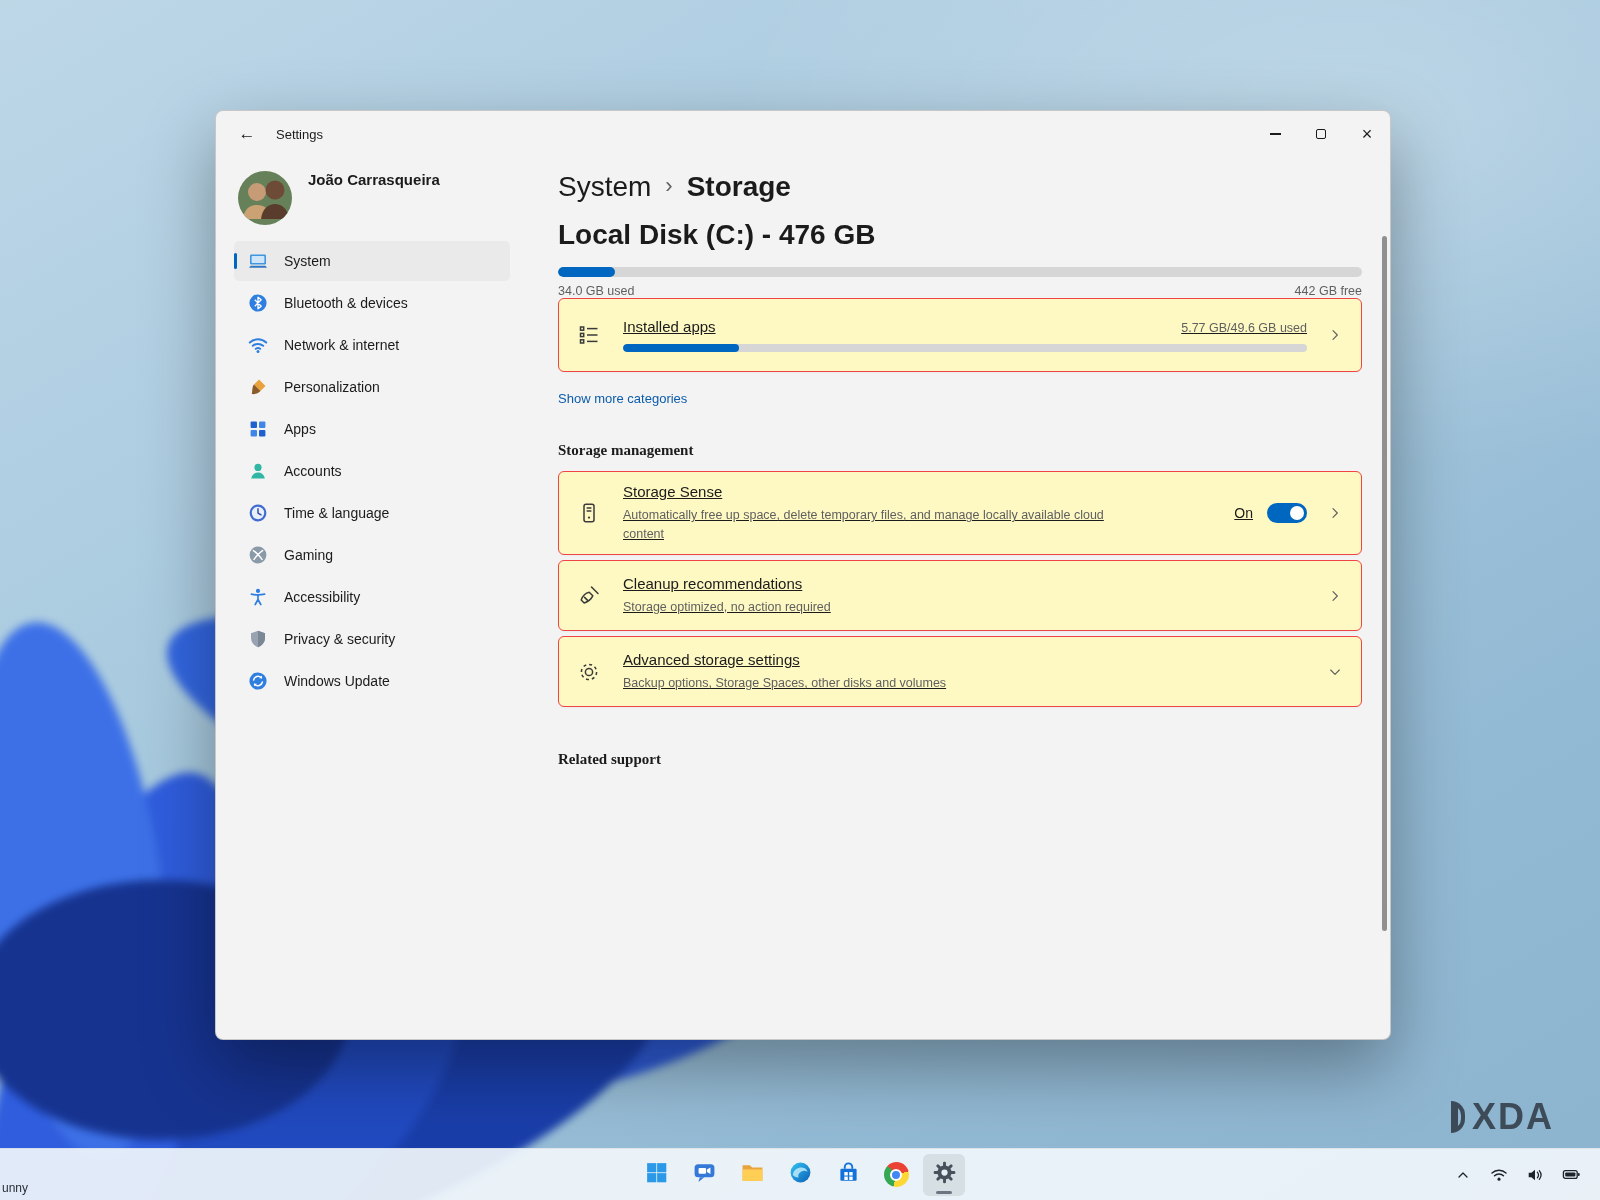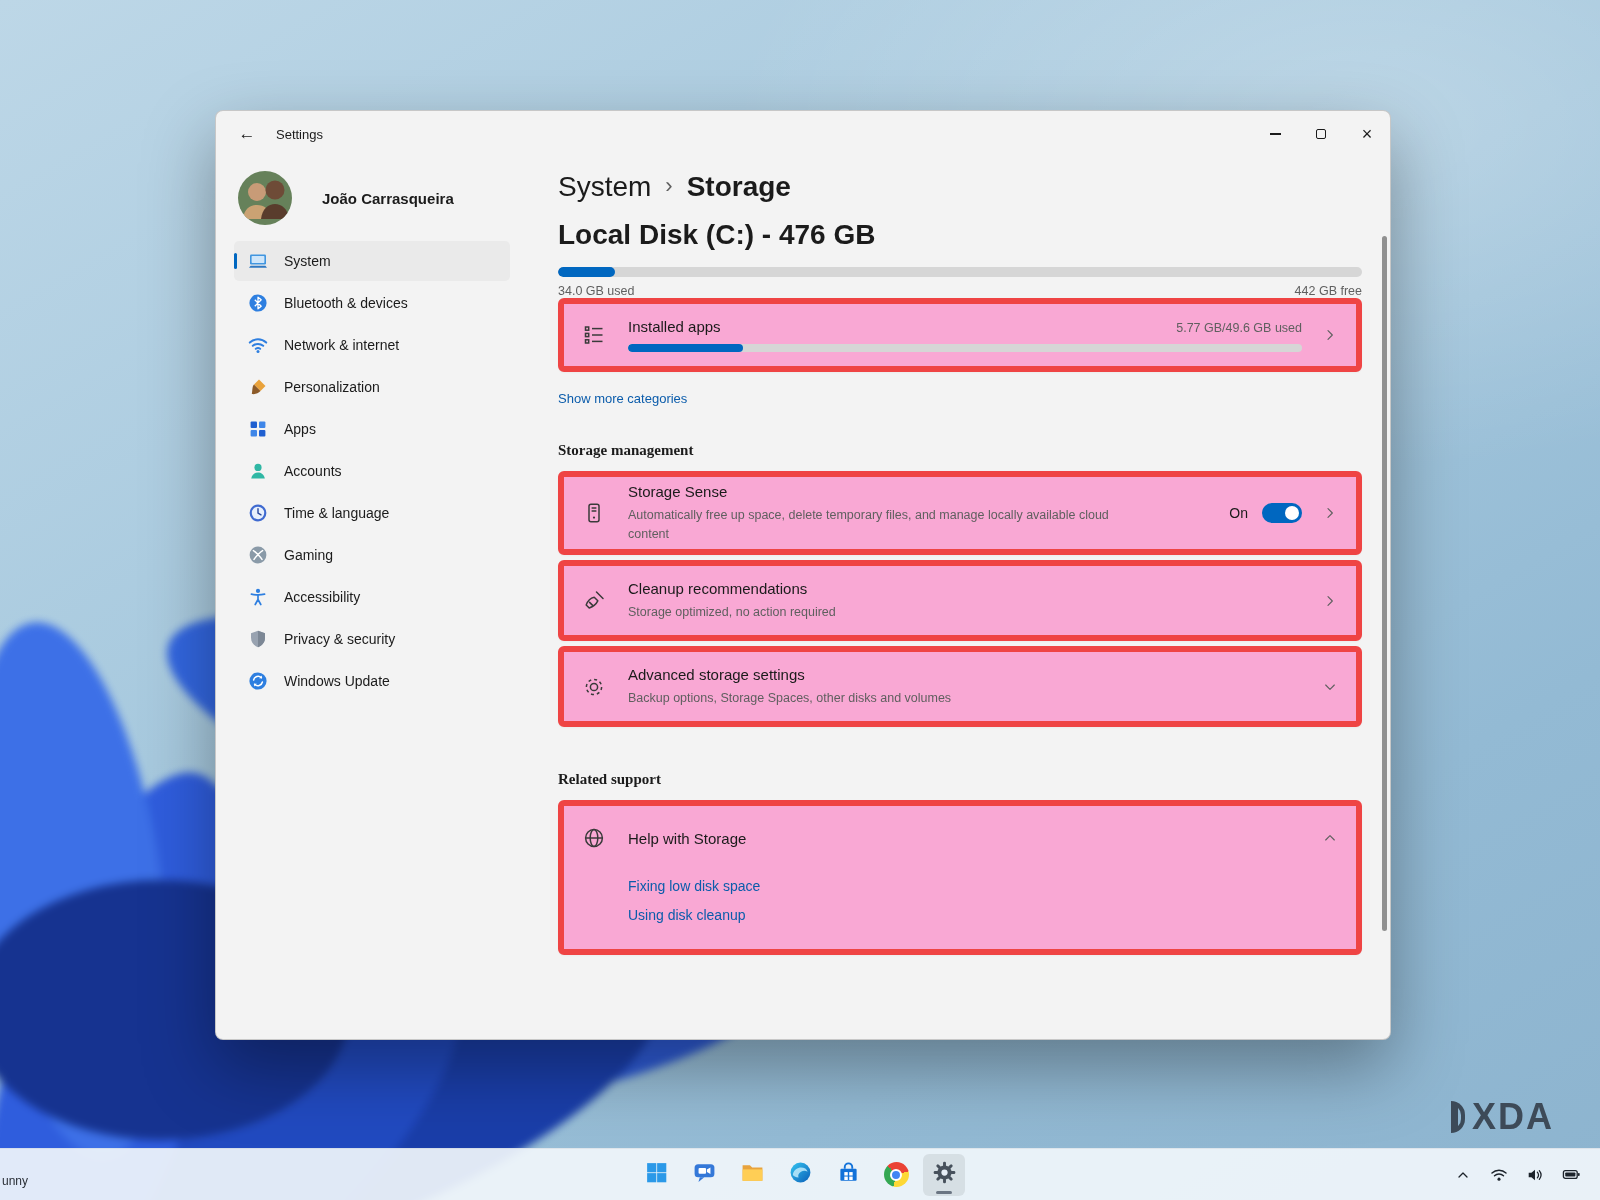--- a/index.html
+++ b/index.html
@@ -28,21 +28,21 @@
   .win-controls { margin-left:auto; display:flex; height:100%; }
   .ctl { width:46px; height:100%; display:flex; align-items:center; justify-content:center; color:#1b1b1b; }
   .glyph-min { width:11px; height:1.3px; background:#1b1b1b; display:block; }
   .glyph-max { width:10px; height:10px; border:1.3px solid #1b1b1b; border-radius:2px; display:block; }
   .ctl.close span { font-size:18px; line-height:1; }
 
   .win-body { display:flex; height:884px; }
 
   
   .sidebar { width:310px; flex:0 0 310px; padding:6px 16px 0 18px; }
-  .user { display:flex; align-items:center; gap:30px; padding:8px 4px 16px; }
+  .user { display:flex; gap:16px; padding:8px 4px 16px; }
   .avatar { width:54px; height:54px; border-radius:50%; overflow:hidden; display:block; flex:0 0 54px; }
   .user-name { font-size:15px; font-weight:700; }
   .search-box { position:relative; margin:4px 2px 18px; }
   .search-input {
     width:100%; height:33px; border:1px solid #e0e0e0; border-bottom:1.5px solid #8d8d8d;
     border-radius:5px; background:#fdfdfd; padding:0 34px 0 12px; font-size:13px; color:#1b1b1b; cursor:text;
   }
   .search-input::placeholder { color:#767676; }
   .search-icon { position:absolute; right:10px; top:8px; }
 
@@ -64,23 +64,23 @@
   .bc-parent { font-weight:400; color:#1b1b1b; }
   .bc-sep { font-size:22px; color:#5f5f5f; margin:0 14px; transform:translateY(-1px); }
   .bc-current { font-weight:600; }
   .disk-title { font-size:28px; font-weight:600; margin-top:16px; }
 
   .disk-bar { margin-top:16px; height:10px; border-radius:5px; background:#d6d6d6; overflow:hidden; }
   .disk-bar .fill { height:100%; background:#0067c0; border-radius:5px; }
   .disk-labels { display:flex; justify-content:space-between; margin-top:7px; font-size:12.5px; color:#5f5f5f; }
 
   .card {
-    background:#f9a8d4; border:6px solid #ef4444; border-radius:6px;
+    background:#fef9c3; border:1px solid #ef4444; border-radius:6px;
     box-shadow:0 1px 2px rgba(0,0,0,.03); display:flex; align-items:center;
-    padding:14px 18px; margin-bottom:5px;
+    padding:14px 18px; margin-bottom:5px;text-decoration:underline;
   }
   .cat-card { margin-top:0; height:74px; }
   .cat-card:first-of-type { margin-top:26px; }
   .line-icon { width:24px; height:24px; flex:0 0 24px; margin-right:22px; display:flex; }
   .cat-mid { flex:1; }
   .cat-row { display:flex; justify-content:space-between; align-items:baseline; }
   .card-title { font-size:15px; }
   .cat-usage { font-size:12.5px; color:#5f5f5f; }
   .mini-bar { margin-top:9px; height:8px; border-radius:4px; background:#d6d6d6; overflow:hidden; }
   .mini-bar .fill { height:100%; background:#0067c0; border-radius:4px; }
@@ -107,21 +107,21 @@
   .help-links a { font-size:14px; color:#0b5cab; text-decoration:none; }
 
   .scroll-thumb { position:absolute; right:3px; top:125px; width:5px; height:695px; border-radius:3px; background:#909090; }
 
   
   .taskbar {
     position:absolute; left:0; right:0; bottom:0; height:52px;
     background:rgba(241,246,251,.92); border-top:1px solid rgba(0,0,0,.05);
     display:flex; align-items:center;
   }
-  .corner-label { position:absolute; left:2px; bottom:12px; font-size:12px; color:#2a2f36; }
+  .corner-label { position:absolute; left:2px; bottom:5px; font-size:12px; color:#2a2f36; }
   .tb-center { position:absolute; left:50%; transform:translateX(-50%); display:flex; gap:6px; align-items:center; }
   .tb-btn { width:42px; height:42px; border-radius:6px; display:flex; align-items:center; justify-content:center; position:relative; }
   .tb-btn.active { background:rgba(0,0,0,.08); }
   .tb-btn.active::after {
     content:""; position:absolute; bottom:2px; left:50%; transform:translateX(-50%);
     width:16px; height:3px; border-radius:2px; background:#6b7683;
   }
   .chrome-icon { width:25px; height:25px; border-radius:50%; position:relative; display:block;
     background:conic-gradient(from -45deg,#ea4335 0 120deg,#fdd835 0 240deg,#34a853 0 360deg); }
   .chrome-center { position:absolute; left:50%; top:50%; width:12px; height:12px; margin:-6px 0 0 -6px;
@@ -424,41 +424,20 @@
           <span class="chev pushed" data-interactable="false">
             <svg viewBox="0 0 24 24" width="16" height="16" stroke="#5f5f5f" stroke-width="1.7" fill="none" stroke-linecap="round" stroke-linejoin="round">
                 <path d="M5.5 9l6.5 6.5L18.5 9"></path>
               </svg>
           </span>
         </div>
 
         <h2 class="section-header support" data-interactable="false">Related support</h2>
 
         
-        <div class="card help-card" data-interactable="false">
-          <div class="help-head" data-interactable="true">
-            <span class="line-icon" data-interactable="false">
-              <svg viewBox="0 0 24 24" width="24" height="24" stroke="#3a3a3a" stroke-width="1.5" fill="none">
-                  <circle cx="12" cy="12" r="8.4"></circle>
-                  <ellipse cx="12" cy="12" rx="3.8" ry="8.4"></ellipse>
-                  <line x1="3.6" y1="12" x2="20.4" y2="12"></line>
-                </svg>
-            </span>
-            <span class="help-title" data-interactable="false">Help with Storage</span>
-            <span class="chev" data-interactable="false">
-              <svg viewBox="0 0 24 24" width="16" height="16" stroke="#5f5f5f" stroke-width="1.7" fill="none" stroke-linecap="round" stroke-linejoin="round">
-                  <path d="M5.5 15l6.5-6.5L18.5 15"></path>
-                </svg>
-            </span>
-          </div>
-          <div class="help-links" data-interactable="false">
-            <a data-interactable="true">Fixing low disk space</a>
-            <a data-interactable="true">Using disk cleanup</a>
-          </div>
-        </div>
 
       </main>
     </div>
 
     <div class="scroll-thumb" data-interactable="true"></div>
   </div>
 
   <div class="watermark" data-interactable="false">
     <span class="wm-bracket" data-interactable="false"></span>
     <span data-interactable="false">XDA</span>

